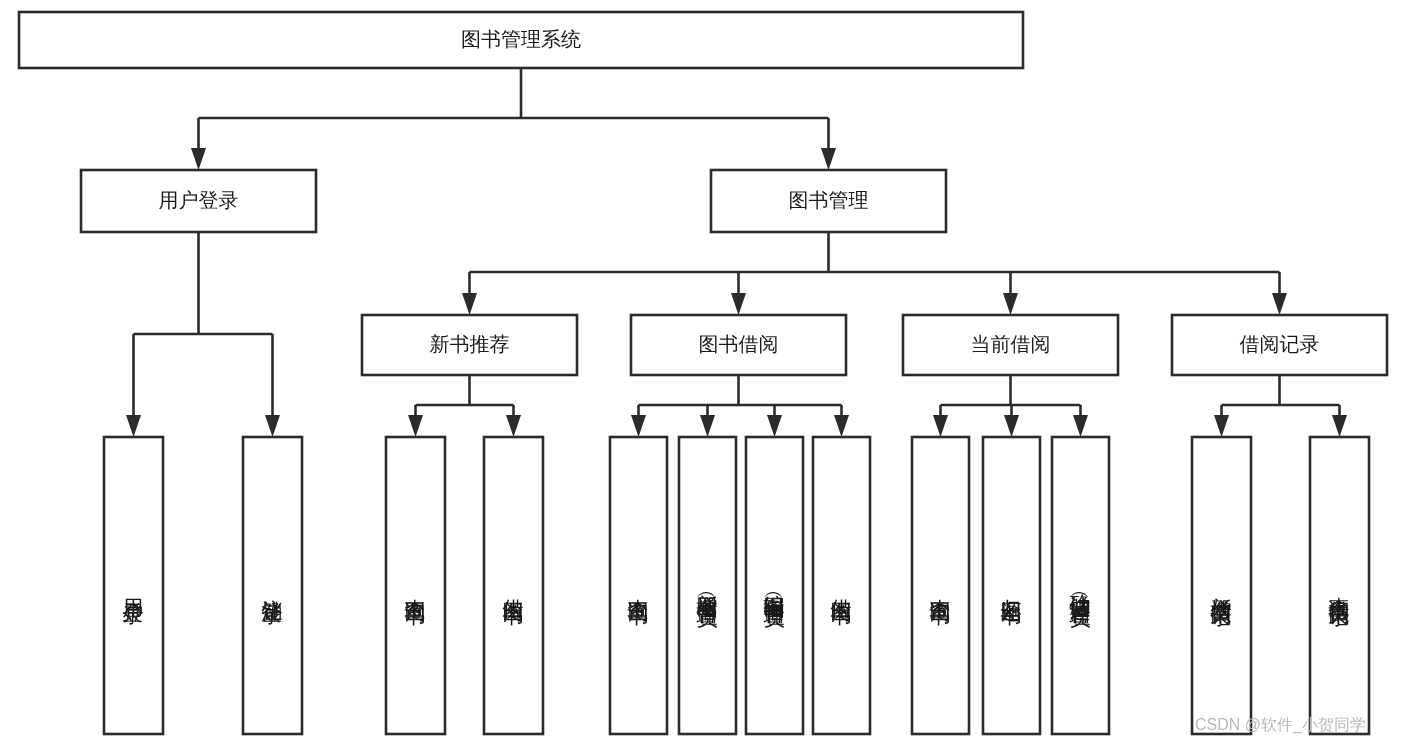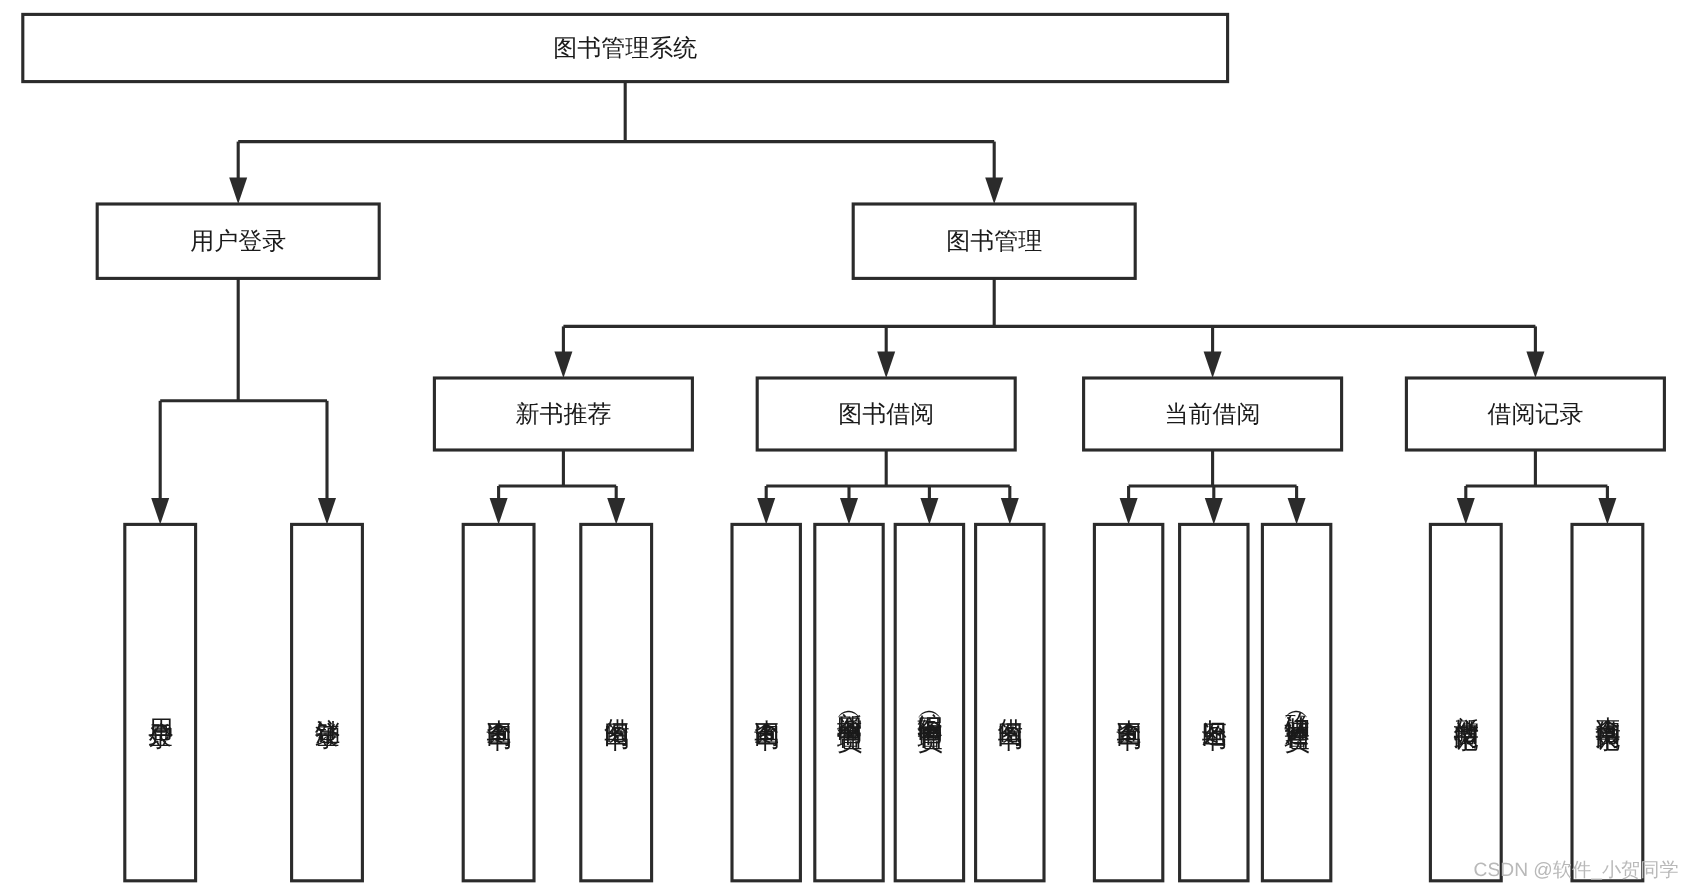--- a/index.html
+++ b/index.html
@@ -175,14 +175,14 @@
       <div class="leaf-label" style="left: 610px; top: 443px; width: 57px; height: 285px; display: flex; align-items: center; justify-content: center;">查询图书</div>
       <div class="leaf-label" style="left: 679px; top: 443px; width: 57px; height: 285px; display: flex; align-items: center; justify-content: center;">新增图书（管理员）</div>
       <div class="leaf-label" style="left: 746px; top: 443px; width: 57px; height: 285px; display: flex; align-items: center; justify-content: center;">编辑图书（管理员）</div>
       <div class="leaf-label" style="left: 813px; top: 443px; width: 57px; height: 285px; display: flex; align-items: center; justify-content: center;">借阅图书</div>
       <div class="leaf-label" style="left: 912px; top: 443px; width: 57px; height: 285px; display: flex; align-items: center; justify-content: center;">查询图书</div>
       <div class="leaf-label" style="left: 983px; top: 443px; width: 57px; height: 285px; display: flex; align-items: center; justify-content: center;">归还图书</div>
       <div class="leaf-label" style="left: 1052px; top: 443px; width: 57px; height: 285px; display: flex; align-items: center; justify-content: center;">确认归还（管理员）</div>
       <div class="leaf-label" style="left: 1192px; top: 443px; width: 59px; height: 285px; display: flex; align-items: center; justify-content: center;">新增借阅记录</div>
       <div class="leaf-label" style="left: 1310px; top: 443px; width: 59px; height: 285px; display: flex; align-items: center; justify-content: center;">查询借阅记录</div>
     </div>
-  <div class="watermark" style="left: 1195px; top: 715px; margin-left: 33px;">CSDN @软件_小贺同学</div>
+  <div class="watermark" style="left: 1195px; top: 715px;">CSDN @软件_小贺同学</div>
 </div>
 
 </body></html>

